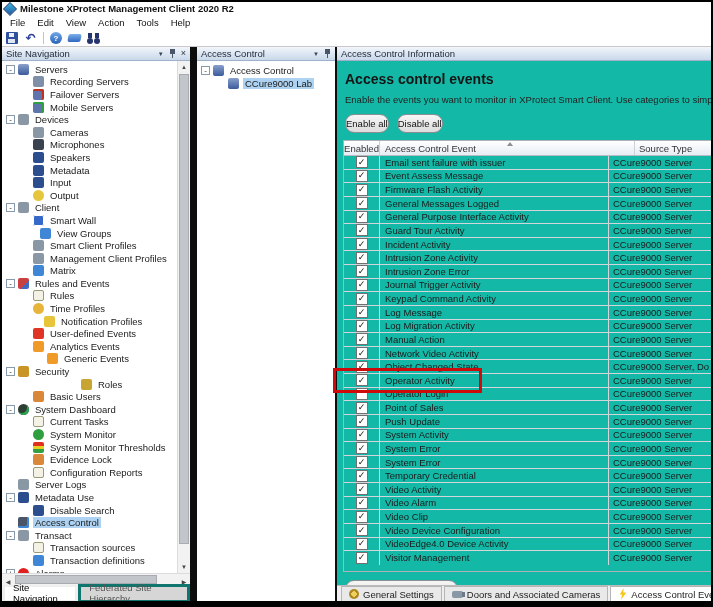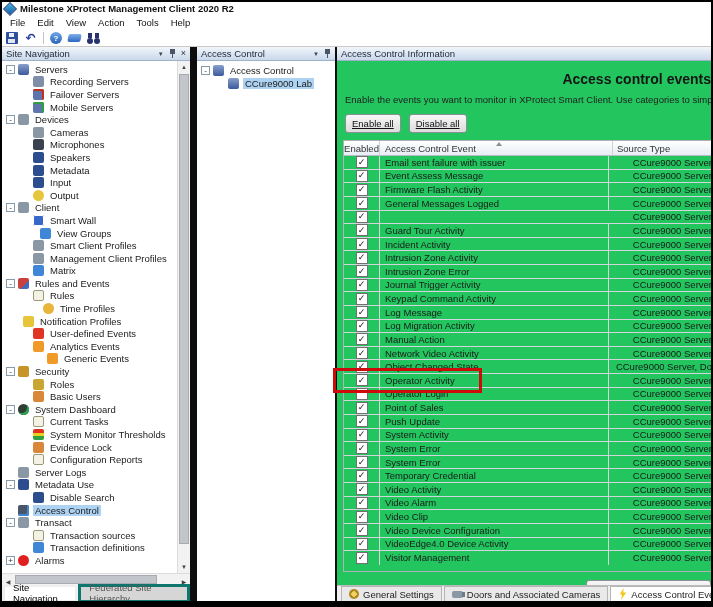--- a/index.html
+++ b/index.html
@@ -27,21 +27,21 @@
   .ph-icons{margin-left:auto;display:flex;align-items:center;gap:5px;color:#3a4656;}
   .ph-caret{font-size:6px;line-height:6px;}
   .ph-pin{width:7px;height:9px;position:relative;}
   .ph-pin:before{content:"";position:absolute;left:1px;top:0;width:5px;height:5px;background:#4a5668;}
   .ph-pin:after{content:"";position:absolute;left:3px;top:5px;width:1px;height:4px;background:#4a5668;}
   .ph-close{font-size:9px;line-height:9px;color:#333;}
   #left-panel{position:absolute;left:0;top:45px;width:188px;bottom:0;background:#fff;}
   #splitter1{position:absolute;left:188px;top:45px;width:7px;bottom:0;background:#0d0d0d;}
   #mid-panel{position:absolute;left:195px;top:45px;width:138px;bottom:0;background:#fff;border-right:0;}
   #splitter2{position:absolute;left:333px;top:45px;width:2px;bottom:0;background:#0d0d0d;}
-  #right-panel{position:absolute;left:335px;top:45px;right:0;bottom:0;background:#22c55e;text-align:right;}
+  #right-panel{position:absolute;left:335px;top:45px;right:0;bottom:0;background:#14b8a6;}
   
   #sn-tree{position:absolute;left:0;top:14px;width:175px;height:512px;overflow:hidden;padding-top:2px;box-sizing:border-box;}
   #ac-tree{position:absolute;left:0;top:14px;right:0;bottom:0;overflow:hidden;padding-top:3px;box-sizing:border-box;}
   .trow{display:flex;align-items:center;height:12.6px;white-space:nowrap;}
   #ac-tree .trow{height:13px;}
   .exp{width:9px;height:9px;line-height:7px;font-size:8px;text-align:center;border:1px solid #8899aa;background:#fff;box-sizing:border-box;margin-right:3px;flex:none;color:#333;}
   .exp.blank{border:none;background:none;}
   .ti{width:11px;height:11px;border-radius:2px;margin-right:4px;flex:none;box-sizing:border-box;background:#8a97a5;}
   .tlabel{padding:0 2px;}
   .trow.sel .tlabel{background:#aed3f2;}
@@ -78,26 +78,26 @@
   #sn-hthumb{position:absolute;left:13px;top:1px;width:142px;height:9px;background:#c2c6cb;border:1px solid #a8acb2;box-sizing:border-box;}
   #sn-tabs{position:absolute;left:0;top:538px;right:0;bottom:0;background:#efefef;display:flex;align-items:center;padding-left:3px;gap:3px;box-sizing:border-box;}
   .sn-tab{height:13px;display:flex;align-items:center;padding:0 8px;}
   .sn-tab.selected{background:#fff;color:#000;}
   .sn-tab.unselected{background:#d6d6d6;border:3px solid #0f766e;color:#555;}
   
   #aci-content{position:absolute;left:0;top:14px;right:0;bottom:16px;overflow:hidden;padding:8px 0 0 6px;box-sizing:border-box;}
   .aci-title{font-size:14px;font-weight:bold;color:#151515;margin:2px 0 0 2px;}
   .aci-desc{margin:7px 0 0 2px;white-space:nowrap;overflow:hidden;color:#222;}
   .btn-row{margin:9px 0 0 2px;display:flex;gap:8px;}
-  .btn{height:17px;padding:0 6px;border:1px solid #8a8f94;border-radius:3px;background:linear-gradient(#f7f7f7,#dcdcdc);display:inline-flex;align-items:center;color:#111;text-decoration:underline;}
+  .btn{height:17px;padding:0 0;border:1px solid #8a8f94;border-radius:9px;background:linear-gradient(#f7f7f7,#dcdcdc);display:inline-flex;align-items:center;color:#111;}
   #grid{margin-top:7px;width:370px;border:1px solid #aeb2b8;box-sizing:border-box;overflow:hidden;}
   .g-head{display:flex;height:15px;background:linear-gradient(#ffffff,#e7edf4);border-bottom:1px solid #b8bcc2;box-sizing:border-box;}
   .g-head .hc{display:flex;align-items:center;color:#333;box-sizing:border-box;}
   .hc-en{width:36px;justify-content:center;border-right:1px solid #cdd0d5;}
-  .hc-ev{width:233px;padding-left:5px;border-right:1px solid #cdd0d5;position:relative;}
+  .hc-ev{width:255px;padding-left:5px;border-right:1px solid #cdd0d5;position:relative;}
   .hc-src{flex:1;padding-left:4px;}
   .sort-up{position:absolute;top:1px;left:50%;width:0;height:0;border-left:3px solid transparent;border-right:3px solid transparent;border-bottom:4px solid #8a8f94;}
   .g-row{display:flex;height:13.63px;border-bottom:1px solid #d2d5da;box-sizing:border-box;align-items:center;}
   .g-row:last-child{border-bottom:none;}
   .c-en{width:36px;display:flex;align-items:center;justify-content:center;align-self:stretch;border-right:1px solid #d2d5da;box-sizing:border-box;}
   .c-ev{width:229px;padding-left:5px;align-self:stretch;display:flex;align-items:center;border-right:1px solid #d2d5da;box-sizing:border-box;white-space:nowrap;overflow:hidden;}
   .c-src{flex:1;padding-left:4px;white-space:nowrap;overflow:hidden;}
   .cb{width:10px;height:10px;border:1px solid #707070;background:#fff;display:flex;align-items:center;justify-content:center;font-size:9px;font-weight:bold;color:#111;line-height:1;box-sizing:content-box;}
   .g-footer{height:6px;}
   #udc-btn{margin:8px 0 0 2px;}
@@ -238,26 +238,26 @@
         <div class="trow" style="padding-left: 4px;">
           <span class="exp">-</span>
           <span class="ti ic-rules-and-events"></span>
           <span class="tlabel">Rules and Events</span>
         </div>
         <div class="trow" style="padding-left: 19px;">
           <span class="exp blank"></span>
           <span class="ti ic-rules"></span>
           <span class="tlabel">Rules</span>
         </div>
-        <div class="trow" style="padding-left: 19px; margin-left: 10px;">
+        <div class="trow" style="padding-left: 19px;">
           <span class="exp blank"></span>
           <span class="ti ic-time-profiles"></span>
           <span class="tlabel">Time Profiles</span>
         </div>
-        <div class="trow" style="padding-left: 9px;">
+        <div class="trow" style="padding-left: 30px;">
           <span class="exp blank"></span>
           <span class="ti ic-notification-profiles"></span>
           <span class="tlabel">Notification Profiles</span>
         </div>
         <div class="trow" style="padding-left: 19px;">
           <span class="exp blank"></span>
           <span class="ti ic-user-defined-events"></span>
           <span class="tlabel">User-defined Events</span>
         </div>
         <div class="trow" style="padding-left: 19px;">
@@ -268,39 +268,44 @@
         <div class="trow" style="padding-left: 33px;">
           <span class="exp blank"></span>
           <span class="ti ic-generic-events"></span>
           <span class="tlabel">Generic Events</span>
         </div>
         <div class="trow" style="padding-left: 4px;">
           <span class="exp">-</span>
           <span class="ti ic-security"></span>
           <span class="tlabel">Security</span>
         </div>
-        <div class="trow" style="padding-left: 19px;">
+        <div class="trow" style="padding-left: 19px; margin-left: 48px;">
           <span class="exp blank"></span>
           <span class="ti ic-roles"></span>
           <span class="tlabel">Roles</span>
         </div>
         <div class="trow" style="padding-left: 19px;">
           <span class="exp blank"></span>
           <span class="ti ic-basic-users"></span>
           <span class="tlabel">Basic Users</span>
         </div>
         <div class="trow" style="padding-left: 4px;">
           <span class="exp">-</span>
           <span class="ti ic-system-dashboard"></span>
           <span class="tlabel">System Dashboard</span>
         </div>
         <div class="trow" style="padding-left: 19px;">
           <span class="exp blank"></span>
           <span class="ti ic-current-tasks"></span>
           <span class="tlabel">Current Tasks</span>
+        </div>
+        <div class="trow" style="padding-left: 19px;">
+          <span class="exp blank"></span>
+          <span class="ti ic-system-monitor"></span>
+          <span class="tlabel">System Monitor</span>
         </div>
         <div class="trow" style="padding-left: 19px;">
           <span class="exp blank"></span>
           <span class="ti ic-system-monitor-thresholds"></span>
           <span class="tlabel">System Monitor Thresholds</span>
         </div>
         <div class="trow" style="padding-left: 19px;">
           <span class="exp blank"></span>
           <span class="ti ic-evidence-lock"></span>
           <span class="tlabel">Evidence Lock</span>
@@ -439,20 +444,21 @@
               <span class="c-en">
                 <span class="cb">✓</span>
               </span>
               <span class="c-ev">General Messages Logged</span>
               <span class="c-src">CCure9000 Server</span>
             </div>
             <div class="g-row">
               <span class="c-en">
                 <span class="cb">✓</span>
               </span>
+              <span class="c-ev">General Purpose Interface Activity</span>
               <span class="c-src">CCure9000 Server</span>
             </div>
             <div class="g-row">
               <span class="c-en">
                 <span class="cb">✓</span>
               </span>
               <span class="c-ev">Guard Tour Activity</span>
               <span class="c-src">CCure9000 Server</span>
             </div>
             <div class="g-row">

